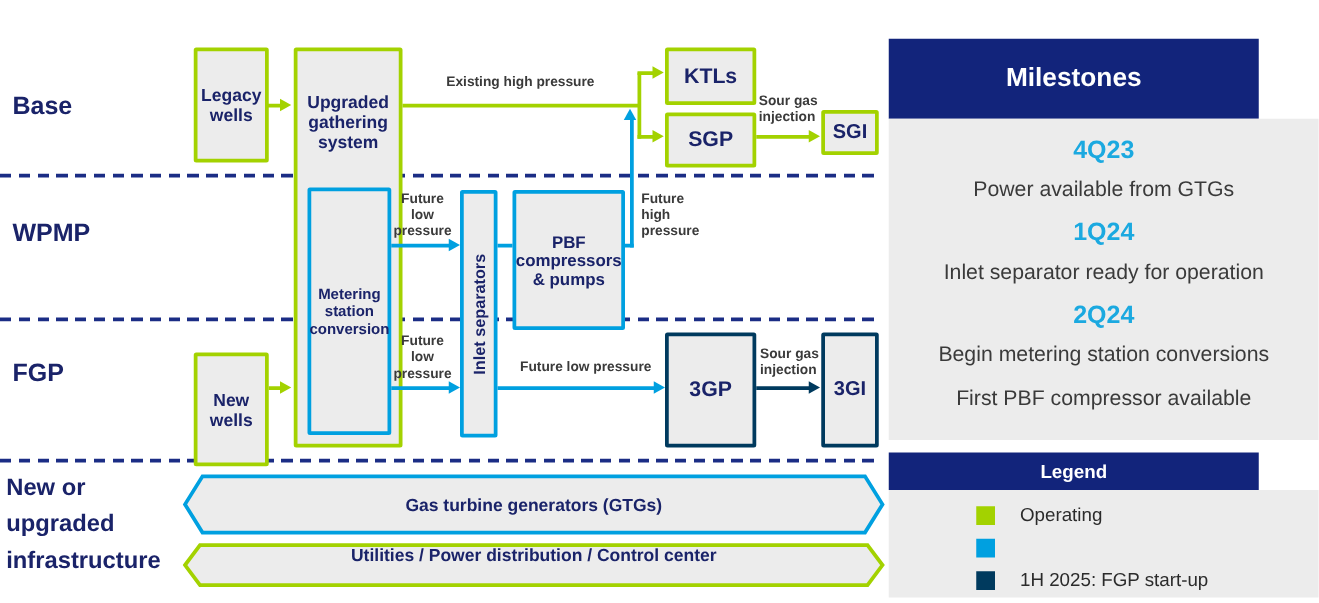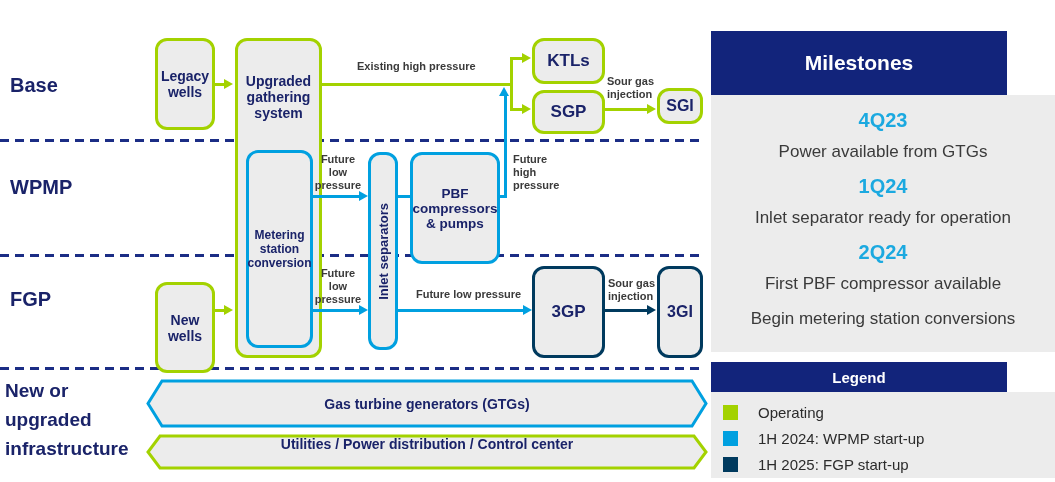--- a/index.html
+++ b/index.html
@@ -19,21 +19,21 @@
 
   
   .dash{position:absolute;left:0;width:703px;height:3px;z-index:1;
         background:repeating-linear-gradient(90deg,var(--dash) 0 9px,transparent 9px 15px);}
 
   
   .rowlabel{position:absolute;color:var(--navy-text);font-weight:bold;font-size:20px;z-index:2;}
   .rowlabel.multi{font-size:19px;line-height:29px;width:146px;}
 
   
-  .box{position:absolute;background:var(--gray);border:3px solid var(--green);border-radius:12px;
+  .box{position:absolute;background:var(--gray);border:3px solid var(--green);border-radius:2px;
        display:flex;align-items:center;justify-content:center;text-align:center;
        color:var(--navy-text);font-weight:bold;z-index:2;}
   .box.blue{border-color:var(--blue);}
   .box.navy{border-color:var(--navy-box);}
   .box .vtext{writing-mode:vertical-rl;transform:rotate(180deg);white-space:nowrap;}
 
   
   .lh{position:absolute;height:3px;z-index:3;}
   .lv{position:absolute;width:3px;z-index:3;}
   .g{background:var(--green);} .b{background:var(--blue);} .n{background:var(--navy-box);}
@@ -56,21 +56,21 @@
 
   
   .panel-head{position:absolute;left:711px;width:296px;background:var(--navy-head);color:#fff;
               display:flex;align-items:center;justify-content:center;font-weight:bold;z-index:2;}
   .panel-body{position:absolute;left:711px;width:344px;background:var(--gray);z-index:2;}
   .ms-body{display:flex;flex-direction:column;align-items:center;padding-top:13px;}
   .quarter{color:var(--cyan);font-weight:bold;font-size:20px;line-height:24px;}
   .event{color:var(--label);font-size:17px;line-height:23px;margin-top:12px;}
   .quarter + .event{margin-top:8px;}
   .event + .quarter{margin-top:11px;}
-  .legend-row{display:flex;align-items:center;height:25px;margin-top:1px;margin-left:12px;}
+  .legend-row{display:flex;align-items:center;padding-left:70px;height:25px;margin-top:1px;}
   .legend-row:first-child{margin-top:8px;}
   .swatch{width:15px;height:15px;margin-right:20px;flex:0 0 15px;}
   .legend-label{font-size:15px;color:#2b2b2b;}
 </style>
 </head>
 <body>
 
 <div class="canvas">
 
   <div class="dash" style="top:139px"></div>
@@ -167,35 +167,34 @@
 
   <div class="panel-head" style="top:31px;height:64px;font-size:21px">
     <span>Milestones</span>
   </div>
   <div class="panel-body ms-body" style="top:95px;height:257px">
     <div class="quarter">4Q23</div>
     <div class="event">Power available from GTGs</div>
     <div class="quarter">1Q24</div>
     <div class="event">Inlet separator ready for operation</div>
     <div class="quarter">2Q24</div>
+    <div class="event">Begin metering station conversions</div>
     <div class="event">First PBF compressor available</div>
-    <div class="event">Begin metering station conversions</div>
   </div>
 
   <div class="panel-head" style="top:362px;height:30px;font-size:15px">
     <span>Legend</span>
   </div>
   <div class="panel-body" style="top:392px;height:86px">
     <div class="legend-row">
       <span class="swatch" style="background-color: rgb(163, 210, 0);"></span>
       <span class="legend-label">Operating</span>
     </div>
     <div class="legend-row">
       <span class="swatch" style="background-color: rgb(0, 160, 224);"></span>
-      <span class="legend-label">1H 2024: WPMP start-up</span>
     </div>
     <div class="legend-row">
       <span class="swatch" style="background-color: rgb(0, 58, 94);"></span>
       <span class="legend-label">1H 2025: FGP start-up</span>
     </div>
   </div>
 
 </div>
 
 </body></html>

